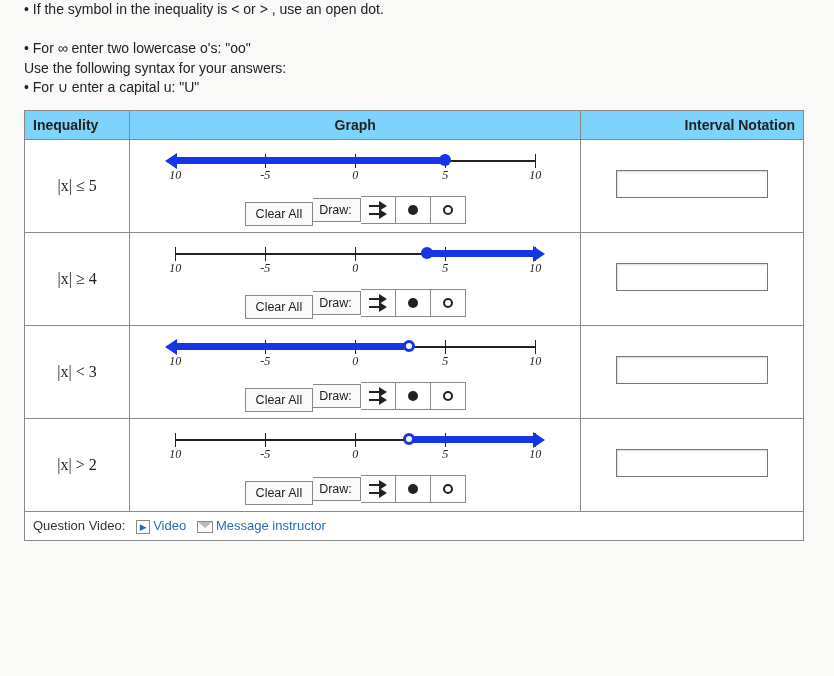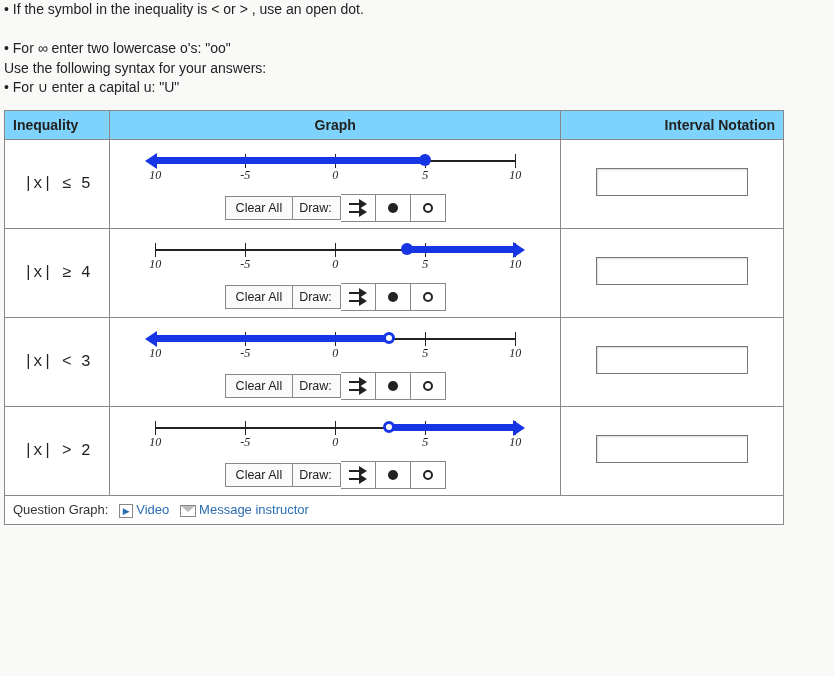--- a/index.html
+++ b/index.html
@@ -4,21 +4,21 @@
   <style>
     body {
       margin: 0;
       padding: 0;
       font-family: Arial, Helvetica, sans-serif;
       background: #f9f9f8;
       color: #222;
       width: 834px;
     }
     .page {
-      padding: 0 20px 20px 4px;
+      padding: 0 20px 20px 24px;
     }
     .instr {
       font-size: 14px;
       line-height: 1.4;
       margin: 0 0 12px 0;
     }
     .instr .row {
       margin: 0;
     }
     table.main {
@@ -34,21 +34,21 @@
     table.main th {
       background: #7dd3fc;
       font-weight: 600;
       font-size: 14px;
     }
     table.main th:first-child { text-align:left; }
     table.main th:nth-child(2){ text-align:center;}
     table.main th:nth-child(3){ text-align:right;}
     .ineq-cell {
       text-align: center;
-      font-family: Liberation Mono, monospace;
+      font-family: Liberation Serif, serif;
       font-size: 16px;
       width: 90px;
       margin-top: 23px;
     }
     .graph-cell {
       width: 440px;
       text-align:center;
       padding: 12px 8px 10px 8px;
     }
     .notation-cell {
@@ -123,20 +123,21 @@
       justify-content:center;
       gap:0;
       margin: 2px auto 0 auto;
     }
     .btn {
       font-size:12.5px;
       padding:4px 10px;
       background:#fafafa;
       border:1px solid #888;
       cursor:pointer;
+      margin-top:8px;
     }
     .draw-label {
       font-size:12.5px;
       padding:4px 8px 4px 6px;
       border:1px solid #888;
       border-left:none;
       background:#fafafa;
     }
     .tool {
       width:34px; height:26px;
@@ -405,21 +406,21 @@
                 <span class="open-dot"></span>
               </div>
             </div>
           </td>
           <td class="notation-cell"><div class="answer-box"></div></td>
         </tr>
       </tbody>
     <tfoot>
       <tr class="help-row">
         <td colspan="3">
-          <span class="help-label">Question Graph:</span>
+          <span class="help-label">Question Video:</span>
           &nbsp;
           <span class="icon-sq">▶</span><span class="link">Video</span>
           &nbsp;
           <span class="icon-env"></span><span class="link">Message instructor</span>
         </td>
       </tr>
     </tfoot>
   </table>
 
 

